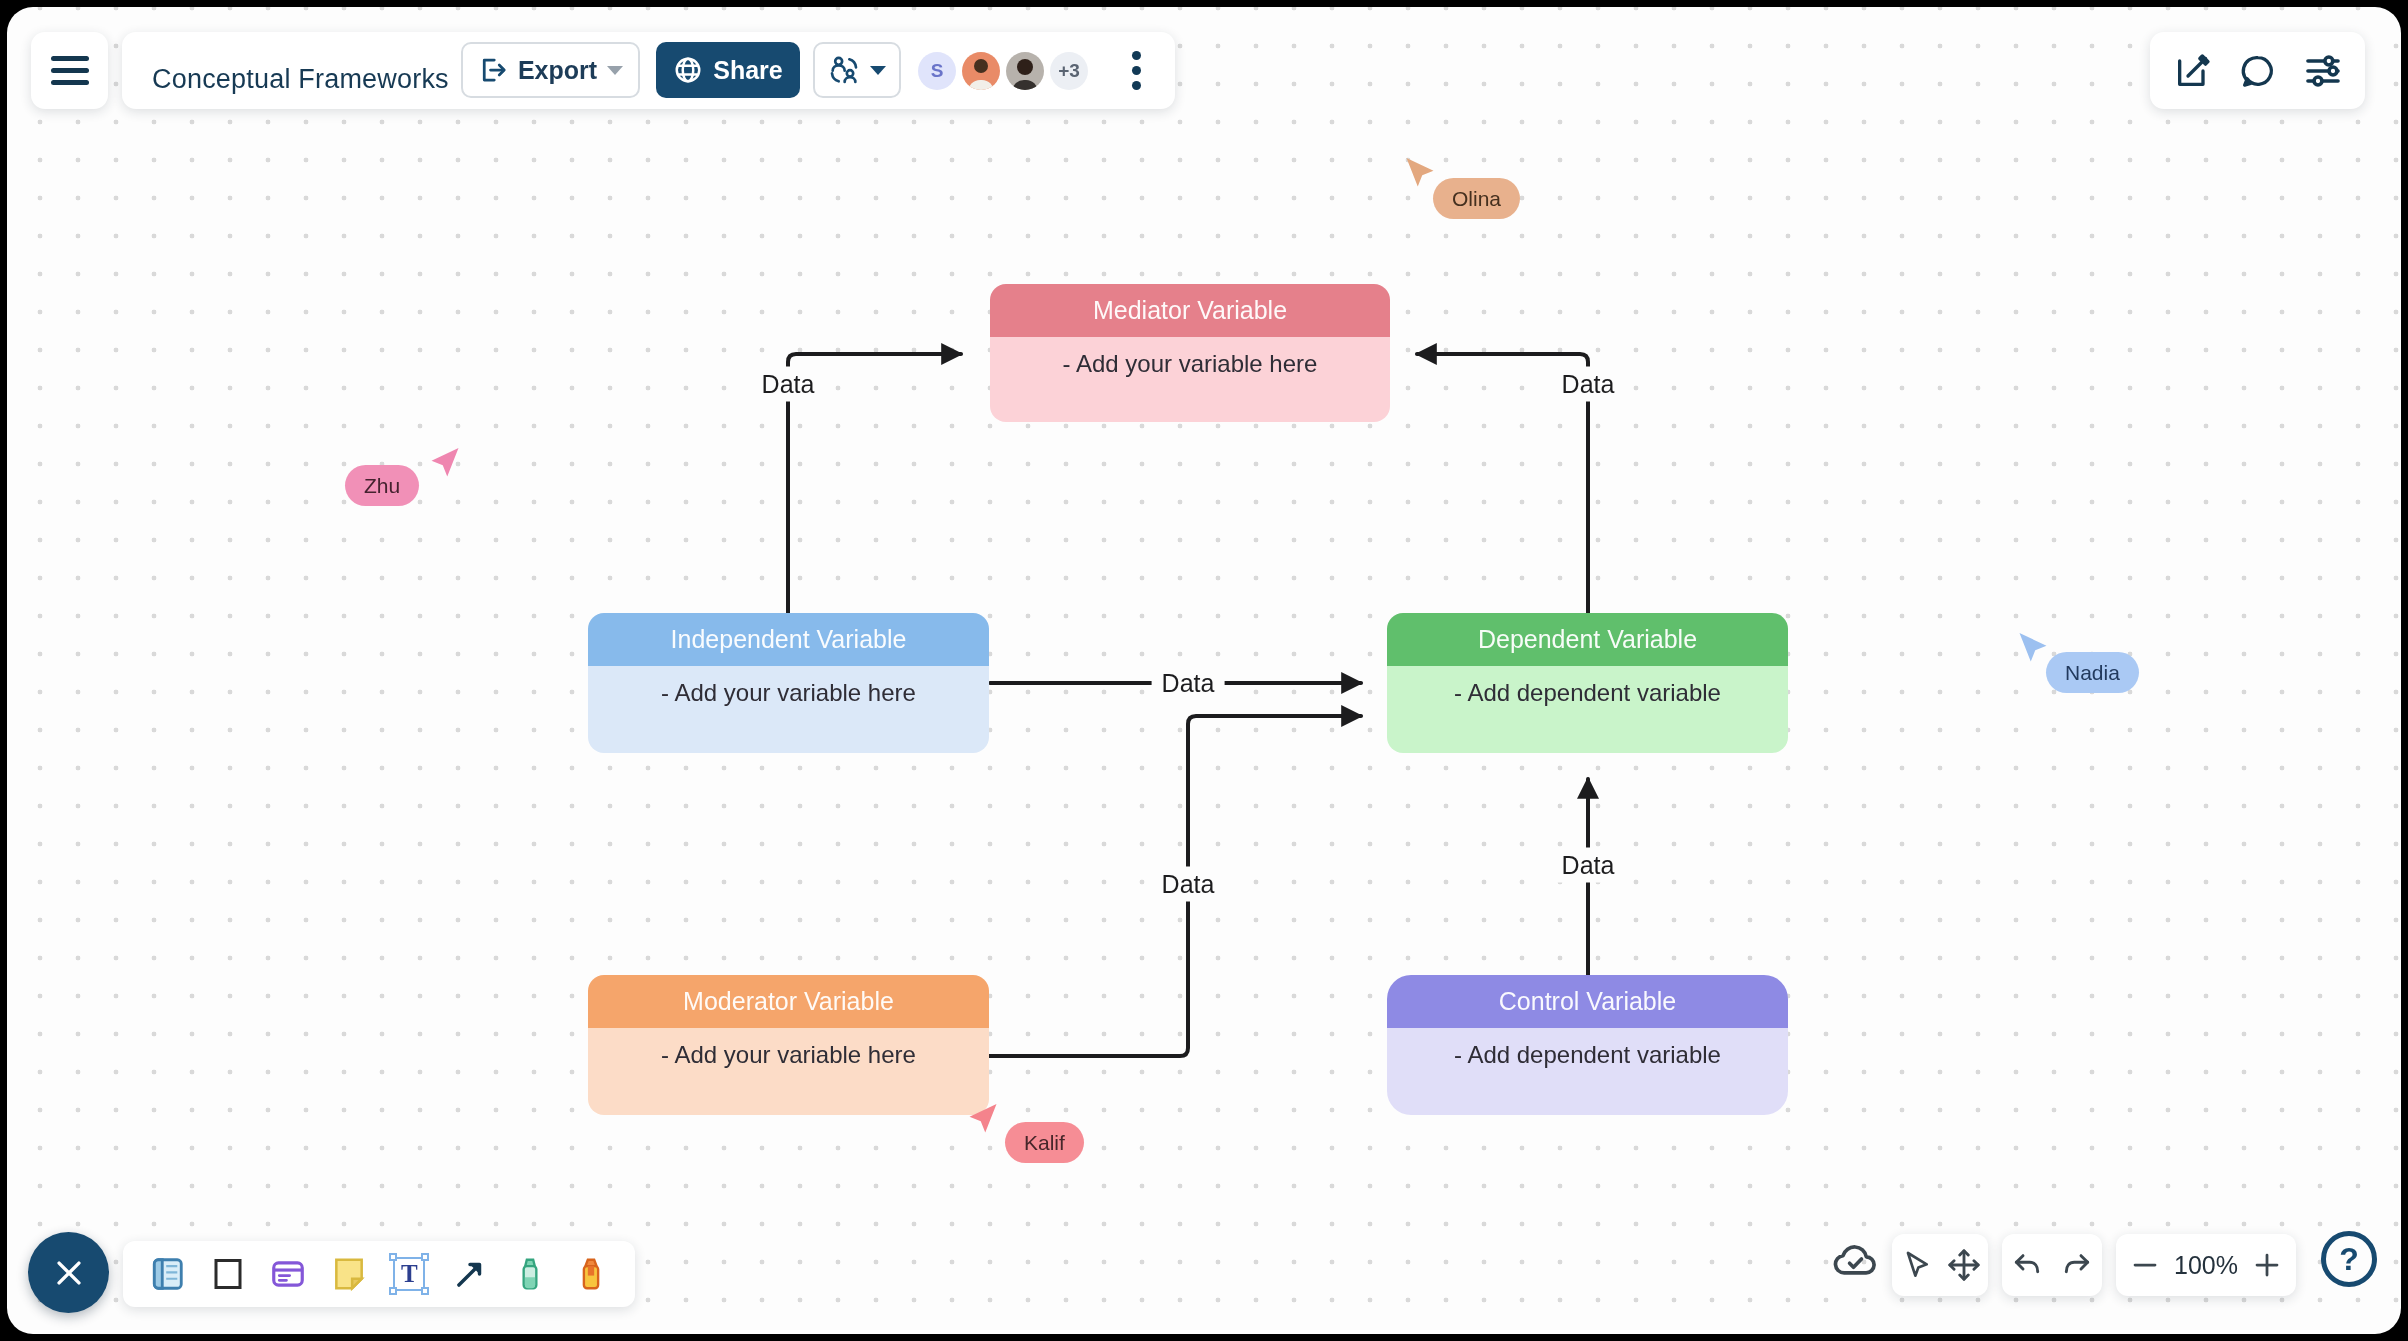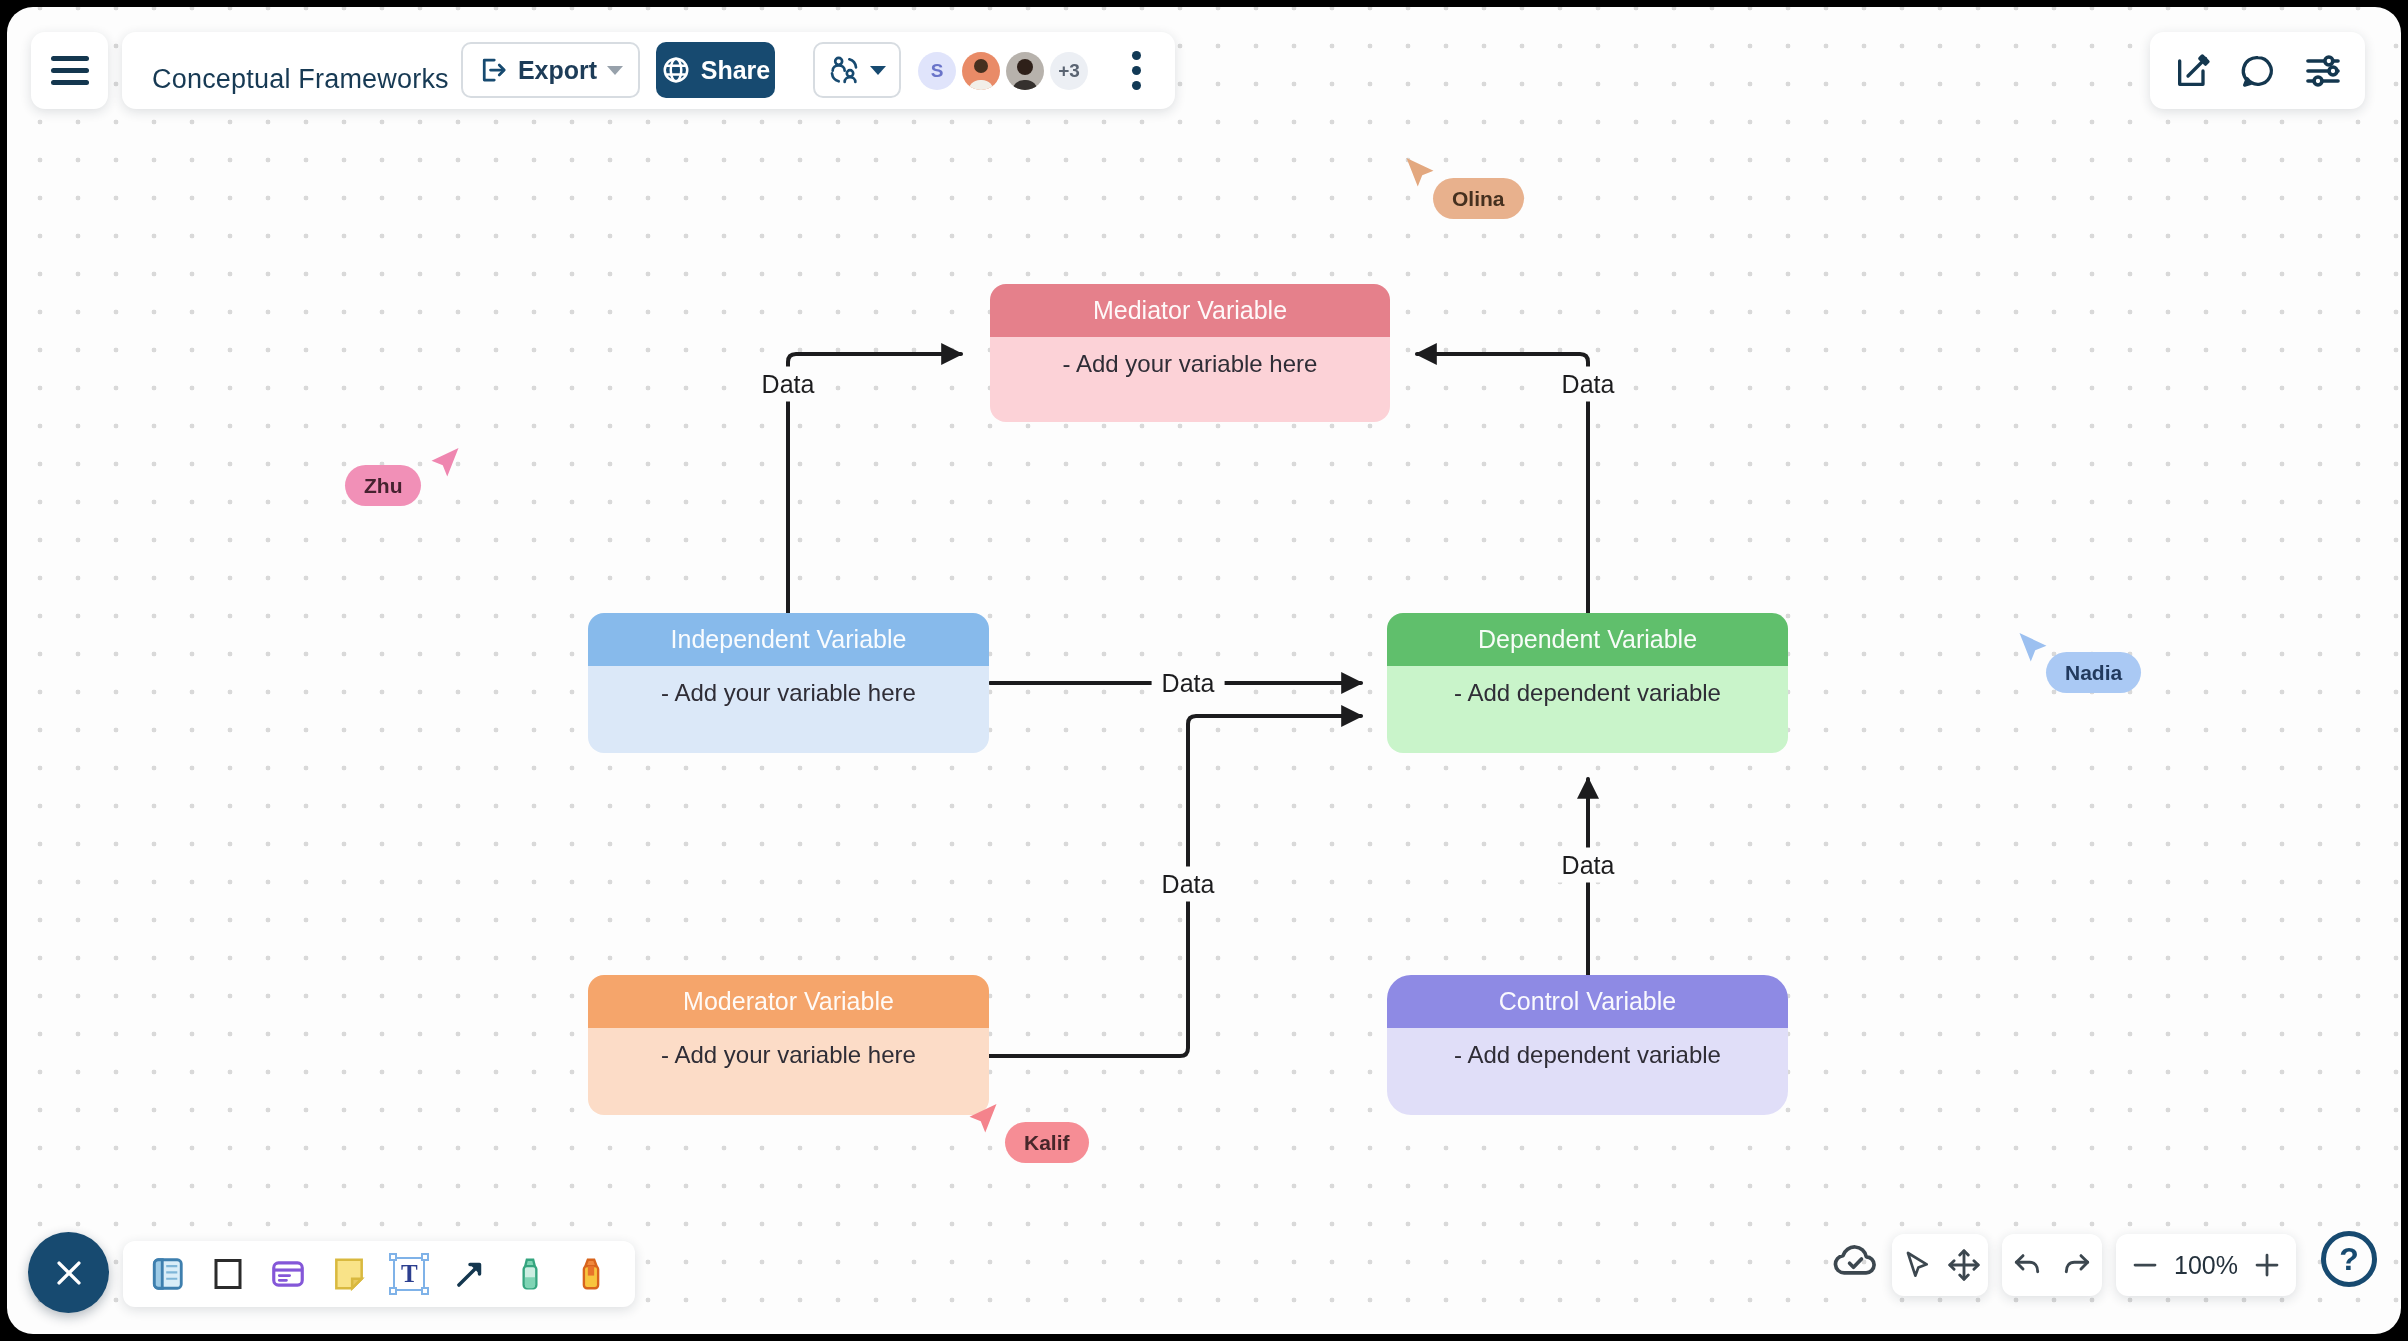--- a/index.html
+++ b/index.html
@@ -33,21 +33,21 @@
   .hamburger-card .bars div { height: 5px; background: #14374f; border-radius: 3px; margin: 7px 0; }
 
   .main-toolbar { left: 115px; top: 25px; width: 1053px; height: 77px; }
   .doc-title { position:absolute; left: 30px; top: 9px; height: 77px; display:flex; align-items:center;
     font-size: 27px; color: #173a54; font-weight: 500; letter-spacing: .2px; }
   .btn { position:absolute; top: 10px; height: 56px; border-radius: 10px;
     display:flex; align-items:center; justify-content:center; gap: 10px; cursor:pointer;
     font-size: 25px; }
   .btn.outline { border: 2px solid #d7dce1; background:#fff; color:#1d3c58; font-weight: 600; }
   .export-btn { left: 339px; width: 179px; }
-  .share-btn  { left: 534px; width: 119px; background:#174a70; color:#fff; font-weight:600; }
+  .share-btn  { left: 534px; width: 144px; background:#174a70; color:#fff; font-weight:600; }
   .collab-btn { left: 691px; width: 88px; }
   .caret { width:0; height:0; border-left:8px solid transparent; border-right:8px solid transparent;
     border-top:9px solid #97a1ab; }
   .collab-btn .caret { border-top-color:#174a70; }
   .avatars { position:absolute; left: 796px; top: 0; height: 77px; display:flex; align-items:center; gap: 6px; }
   .avatar { width: 38px; height: 38px; border-radius: 50%; display:flex; align-items:center;
     justify-content:center; font-size: 19px; position:relative; overflow:hidden; cursor:pointer; }
   .avatar.initial { background:#e0e4fb; color:#6a74c9; font-weight:600; }
   .avatar.more { background:#eceff4; color:#5a6472; font-weight:600; }
   .avatar.photo-a { background:#e98b67; }
@@ -84,21 +84,21 @@
   .node-control .hd { background:#8e8ae4; } .node-control .bd { background:#e0def8; }
 
   .edges-svg { position:absolute; inset:0; width:100%; height:100%; pointer-events:none; }
   .edge-label { position:absolute; transform: translate(-50%,-50%);
     font-size: 25px; color:#1d1d1f; background:#fdfdfd; padding: 3px 10px; cursor:pointer; }
 
   
   .live-cursor { position:absolute; width: 36px; height: 36px; }
   .live-cursor.flip svg { transform: scaleX(-1); }
   .cursor-pill { position:absolute; display:inline-flex; align-items:center; height: 41px;
-    border-radius: 999px; padding: 0 19px; font-size: 21px; font-weight: bold; }
+    border-radius: 999px; padding: 0 19px; font-size: 21px; }
   .pill-olina { background:#e8b18d; color:#45301f; }
   .pill-zhu   { background:#f190b7; color:#45222f; }
   .pill-nadia { background:#aac9f4; color:#223a5e; }
   .pill-kalif { background:#f68d95; color:#47262a; }
 
   
   .close-fab { position:absolute; left: 21px; top: 1225px; width: 81px; height: 81px;
     border-radius:50%; background:#174a70; box-shadow: 0 4px 12px rgba(10,30,50,.3);
     display:flex; align-items:center; justify-content:center; cursor:pointer; }
   .shapes-toolbar { left: 116px; top: 1234px; width: 512px; height: 66px; border-radius: 12px;

